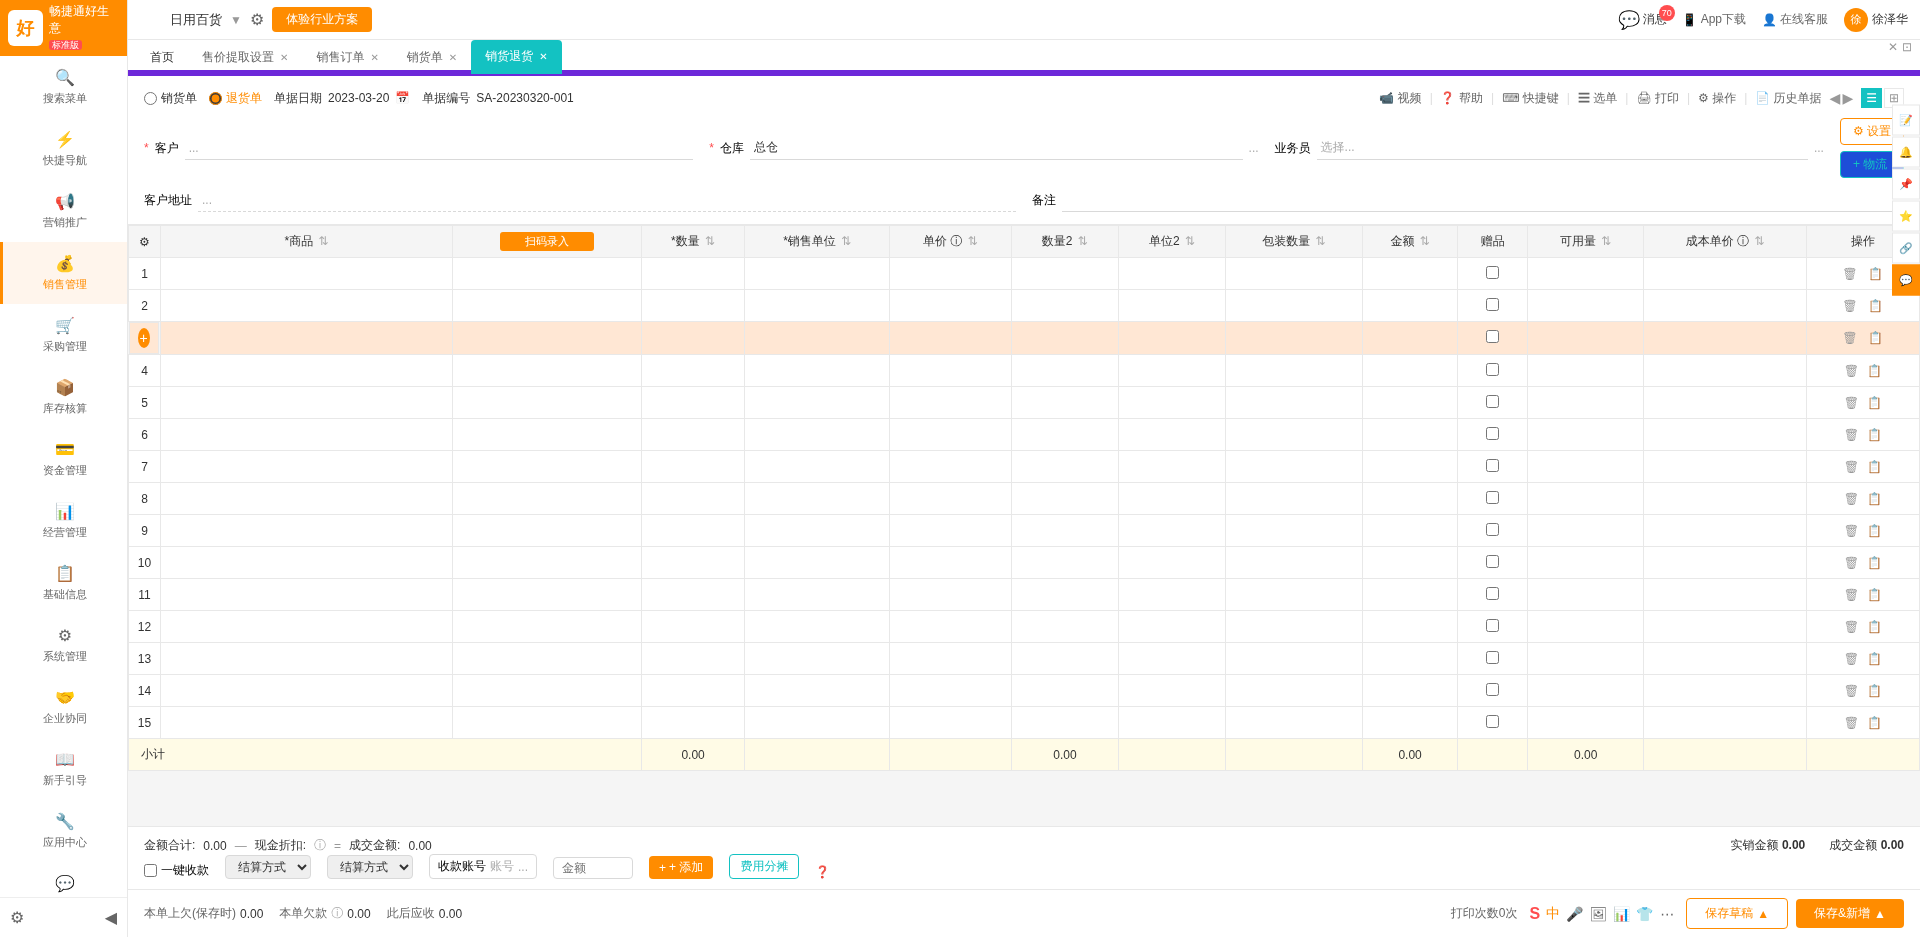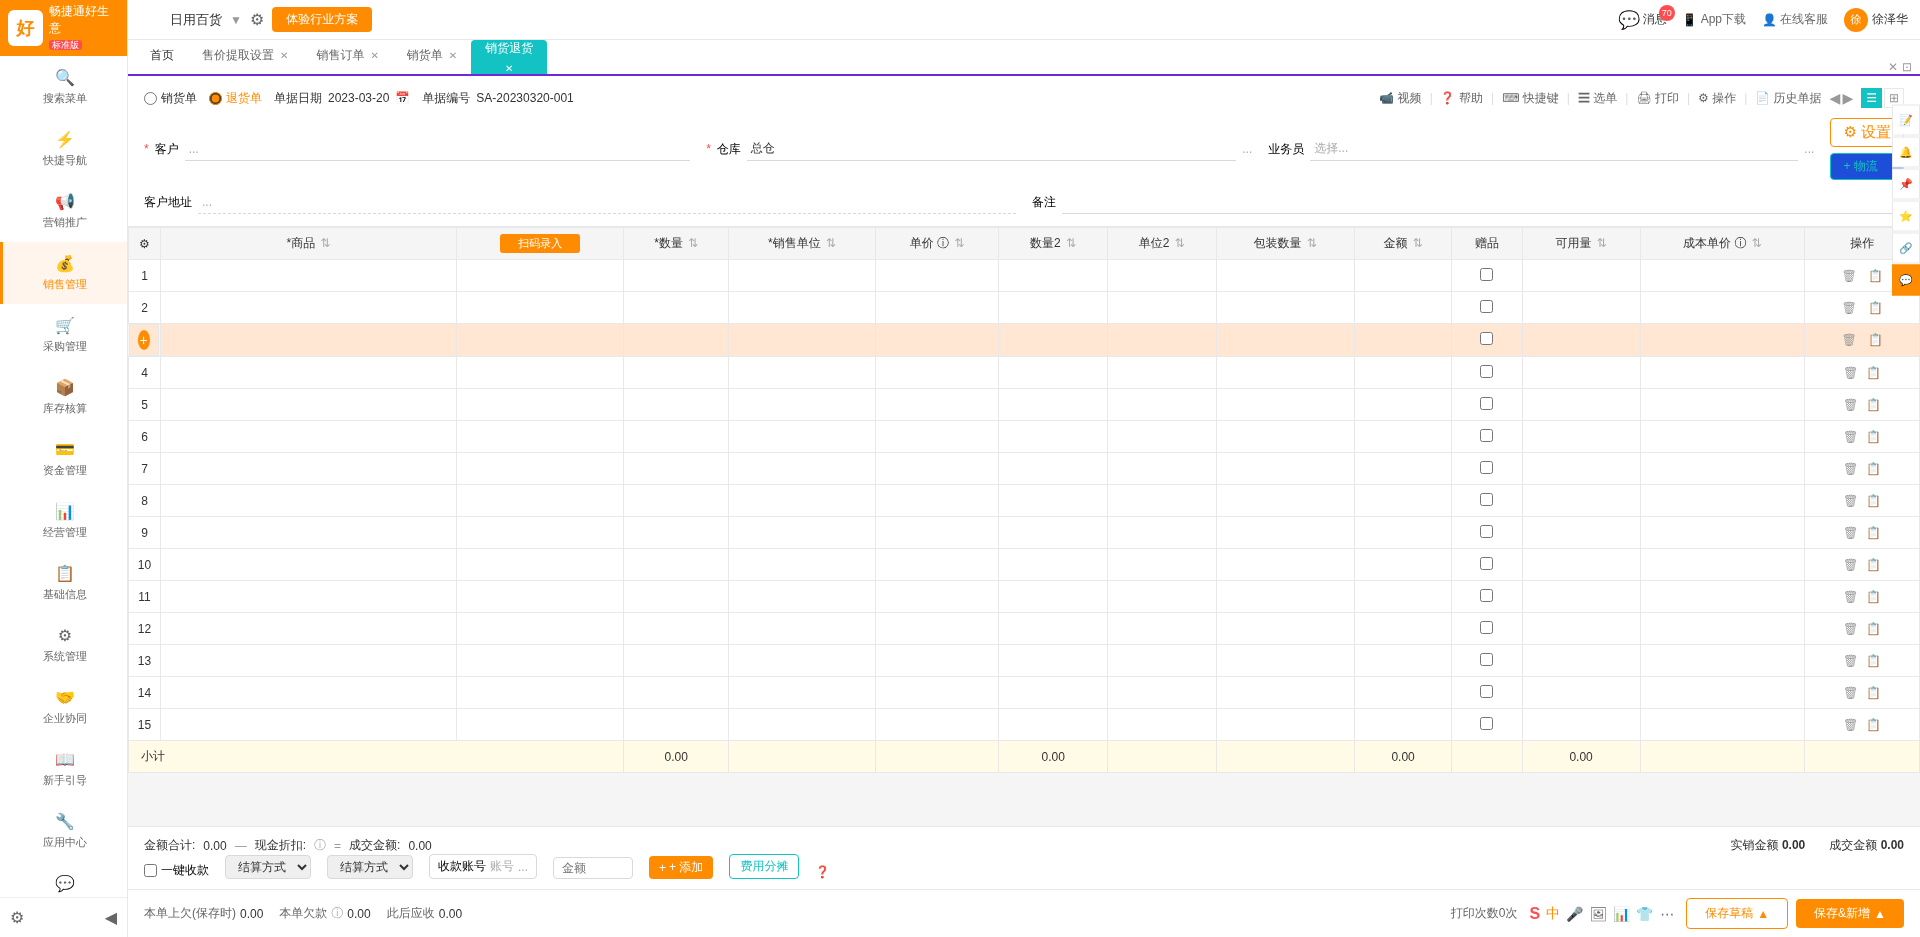--- a/index.html
+++ b/index.html
@@ -24,23 +24,23 @@
     
     .topbar { background: #fff; height: 40px; display: flex; align-items: center; padding: 0 12px; border-bottom: 1px solid #e8e8e8; justify-content: space-between; }
     .topbar-left { display: flex; align-items: center; gap: 8px; }
     .topbar-right { display: flex; align-items: center; gap: 16px; color: #666; }
     .topbar-msg { display: flex; align-items: center; gap: 2px; color: #333; }
     .topbar-user { display: flex; align-items: center; gap: 4px; color: #333; }
     .experience-btn { background: #ff8c00; color: #fff; border: none; padding: 4px 14px; border-radius: 4px; cursor: pointer; font-size: 12px; }
     .topbar-daily { color: #333; font-size: 13px; margin-left: 30px; }
 
     
-    .tabbar { background: #fff; display: flex; align-items: flex-end; border-bottom: 2px solid #6d28d9; padding: 0 8px; height: 36px; }
+    .tabbar { background: #fff; display: flex; align-items: flex-start; border-bottom: 6px solid #6d28d9; padding: 0 8px; height: 36px; }
     .tab { padding: 0 14px; height: 36px; display: flex; align-items: center; gap: 6px; cursor: pointer; color: #666; border-bottom: 2px solid transparent; font-size: 13px; flex-shrink: 0; }
-    .tab.active { color: #fff; background: #13c2c2; border-radius: 4px 4px 0 0; height: 34px; flex-direction: column; }
+    .tab.active { color: #fff; background: #13c2c2; border-radius: 4px 4px 0 0; height: 34px; }
     .tab-close { color: #999; font-size: 10px; }
     .tab.active .tab-close { color: #fff; }
     .tab-first { color: #333; font-weight: 500; }
     .tabbar-close-all { margin-left: auto; color: #999; cursor: pointer; font-size: 16px; display: flex; align-items: center; gap: 4px; }
     .form-area { background: #fff; padding: 12px 16px; display: flex; flex-direction: column; gap: 10px; }
     
     
     .form-toolbar { display: flex; align-items: center; gap: 8px; justify-content: space-between; }
     .form-toolbar-left { display: flex; align-items: center; gap: 12px; }
     .radio-group { display: flex; align-items: center; gap: 12px; }
@@ -58,21 +58,21 @@
     .field-input { flex: 1; border-bottom: 1px solid #d9d9d9; min-height: 24px; color: #333; display: flex; align-items: center; }
     .field-dots { color: #aaa; }
 
     
     .table-container { flex: 1; overflow: auto; }
     .data-table { width: 100%; border-collapse: collapse; }
     .data-table th { background: #f5f5f5; border: 1px solid #e8e8e8; padding: 6px 8px; text-align: center; color: #333; font-weight: 500; white-space: nowrap; position: sticky; top: 0; z-index: 1; }
     .data-table td { border: 1px solid #e8e8e8; padding: 4px 8px; text-align: center; color: #333; height: 32px; background: #fff; }
     .data-table tr.active-row td { background: #ffe7d4; }
     .row-num { color: #999; width: 30px; }
-    .scan-btn { background: #ff8c00; color: #fff; border: none; padding: 2px 18px; border-radius: 3px; cursor: pointer; font-size: 11px; }
+    .scan-btn { background: #ff8c00; color: #fff; border: none; padding: 2px 25px; border-radius: 3px; cursor: pointer; font-size: 11px; }
     .sort-icon { color: #aaa; cursor: pointer; margin-left: 2px; }
     .delete-icon { color: #999; cursor: pointer; margin: 0 4px; }
     .copy-icon { color: #999; cursor: pointer; margin: 0 4px; }
     .add-row-btn { background: #ff8c00; color: #fff; border: none; width: 20px; height: 20px; border-radius: 50%; cursor: pointer; font-size: 14px; display: flex; align-items: center; justify-content: center; }
     .subtotal-row td { background: #fffbe6; font-weight: 500; }
     .subtotal-row td:first-child { text-align: left; padding-left: 12px; }
 
     
     .form-footer { background: #fff; padding: 10px 16px; border-top: 1px solid #e8e8e8; }
     .footer-calc { display: flex; align-items: center; gap: 8px; color: #333; }
@@ -315,21 +315,21 @@
           <span class="field-dots">...</span>
         </div>
         <div class="form-field" style="flex:1;">
           <span>业务员</span>
           <div class="field-input" style="flex:1;min-width:120px;padding:0 4px;">
             <span style="color:#aaa;">选择...</span>
           </div>
           <span class="field-dots">...</span>
         </div>
         <div style="display:flex;flex-direction:column;gap:6px;">
-          <button class="btn-settings" style="background:#fff;color:#ff8c00;border:1px solid #ff8c00;padding:4px 12px;border-radius:4px;cursor:pointer;font-size:15px;">⚙ 设置</button>
+          <button class="btn-settings" style="background:#fff;color:#ff8c00;border:1px solid #ff8c00;padding:4px 12px;border-radius:4px;cursor:pointer;font-size:12px;">⚙ 设置</button>
           <button class="btn-wuliu" style="background:#1d4ed8;color:#13c2c2;border:1px solid #13c2c2;padding:4px 12px;border-radius:4px;cursor:pointer;font-size:12px;">+ 物流</button>
         </div>
       </div>
 
       <div style="display:flex; align-items:center; gap:16px;">
         <div class="form-field" style="flex:1;">
           <span>客户地址</span>
           <div class="field-input" style="flex:1;border-bottom:1px dashed #d9d9d9;min-width:200px;padding:0 4px;">
             <span class="field-dots">...</span>
           </div>

